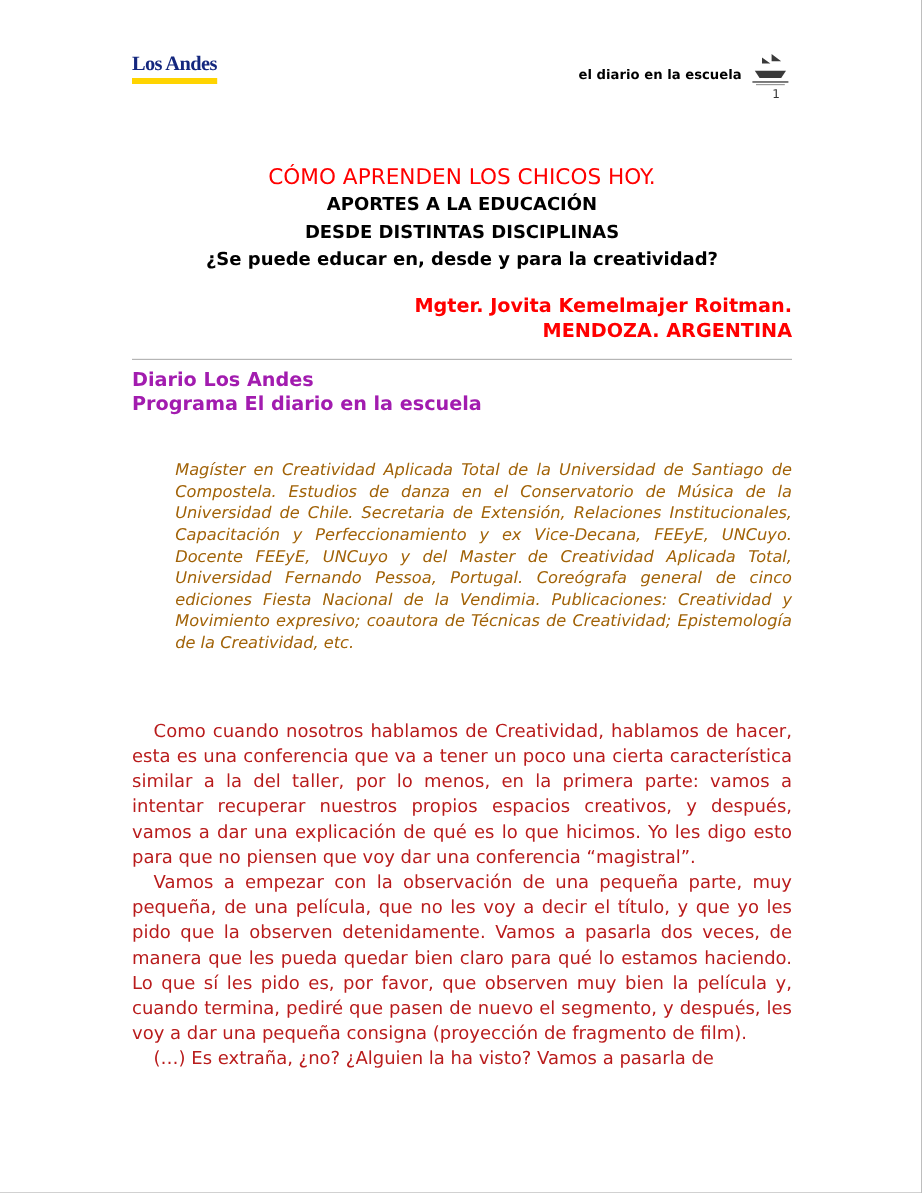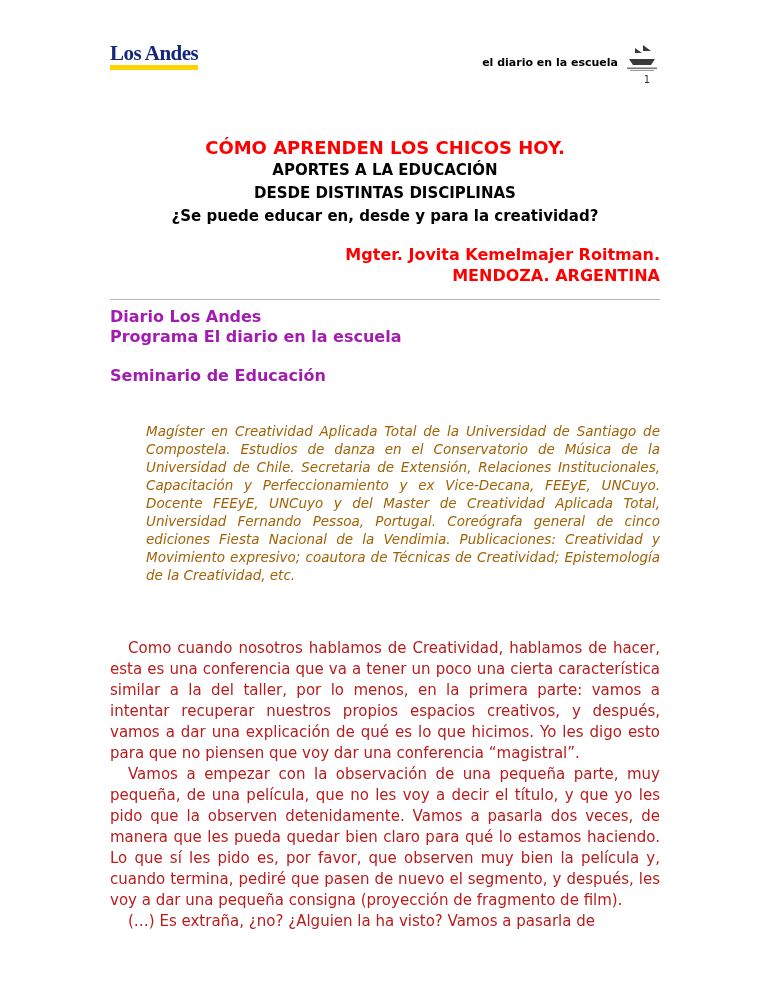--- a/index.html
+++ b/index.html
@@ -20,21 +20,21 @@
   .header {
     display: flex;
     justify-content: space-between;
     align-items: flex-start;
     height: 44px;
   }
   .logo { display: inline-block; }
   .logo-text {
     font-family: "Liberation Serif", serif;
     font-weight: bold;
-    font-size: 21px;
+    font-size: 17px;
     letter-spacing: -0.5px;
     color: #14277e;
     display: block;
     line-height: 22px;
   }
   .logo-bar {
     height: 5px;
     background: #ffd400;
     margin-top: 1px;
   }
@@ -61,21 +61,21 @@
     color: #333;
     margin-top: 2px;
     margin-right: 10px;
   }
 
   
   .title-block { margin-top: 50px; text-align: center; }
   .title-red {
     color: #ff0000;
     font-size: 18px;
-    font-weight: bold;
+    font-weight: normal;
     line-height: 23px;
   }
   .title-black {
     color: #000;
     font-size: 15px;
     font-weight: bold;
     line-height: 23px;
   }
 
   
@@ -159,21 +159,20 @@
   <div class="author-block">
     <div class="author-line">Mgter. Jovita Kemelmajer Roitman.</div>
     <div class="author-line">MENDOZA. ARGENTINA</div>
   </div>
 
   <hr class="rule">
 
   <div class="section-block">
     <div class="section-line">Diario Los Andes</div>
     <div class="section-line">Programa El diario en la escuela</div>
-    <div class="section-line spaced">Seminario de Educación</div>
   </div>
 
   <p class="bio">Magíster en Creatividad Aplicada Total de la Universidad de Santiago de Compostela. Estudios de danza en el Conservatorio de Música de la Universidad de Chile. Secretaria de Extensión, Relaciones Institucionales, Capacitación y Perfeccionamiento y ex Vice-Decana, FEEyE, UNCuyo. Docente FEEyE, UNCuyo y del Master de Creatividad Aplicada Total, Universidad Fernando Pessoa, Portugal. Coreógrafa general de cinco ediciones Fiesta Nacional de la Vendimia. Publicaciones: Creatividad y Movimiento expresivo; coautora de Técnicas de Creatividad; Epistemología de la Creatividad, etc.</p>
 
   <div class="body-text">
     <p>Como cuando nosotros hablamos de Creatividad, hablamos de hacer, esta es una conferencia que va a tener un poco una cierta característica similar a la del taller, por lo menos, en la primera parte: vamos a intentar recuperar nuestros propios espacios creativos, y después, vamos a dar una explicación de qué es lo que hicimos. Yo les digo esto para que no piensen que voy dar una conferencia “magistral”.</p>
     <p>Vamos a empezar con la observación de una pequeña parte, muy pequeña, de una película, que no les voy a decir el título, y que yo les pido que la observen detenidamente. Vamos a pasarla dos veces, de manera que les pueda quedar bien claro para qué lo estamos haciendo. Lo que sí les pido es, por favor, que observen muy bien la película y, cuando termina, pediré que pasen de nuevo el segmento, y después, les voy a dar una pequeña consigna (proyección de fragmento de film).</p>
     <p>(…) Es extraña, ¿no? ¿Alguien la ha visto? Vamos a pasarla de</p>
   </div>
 

